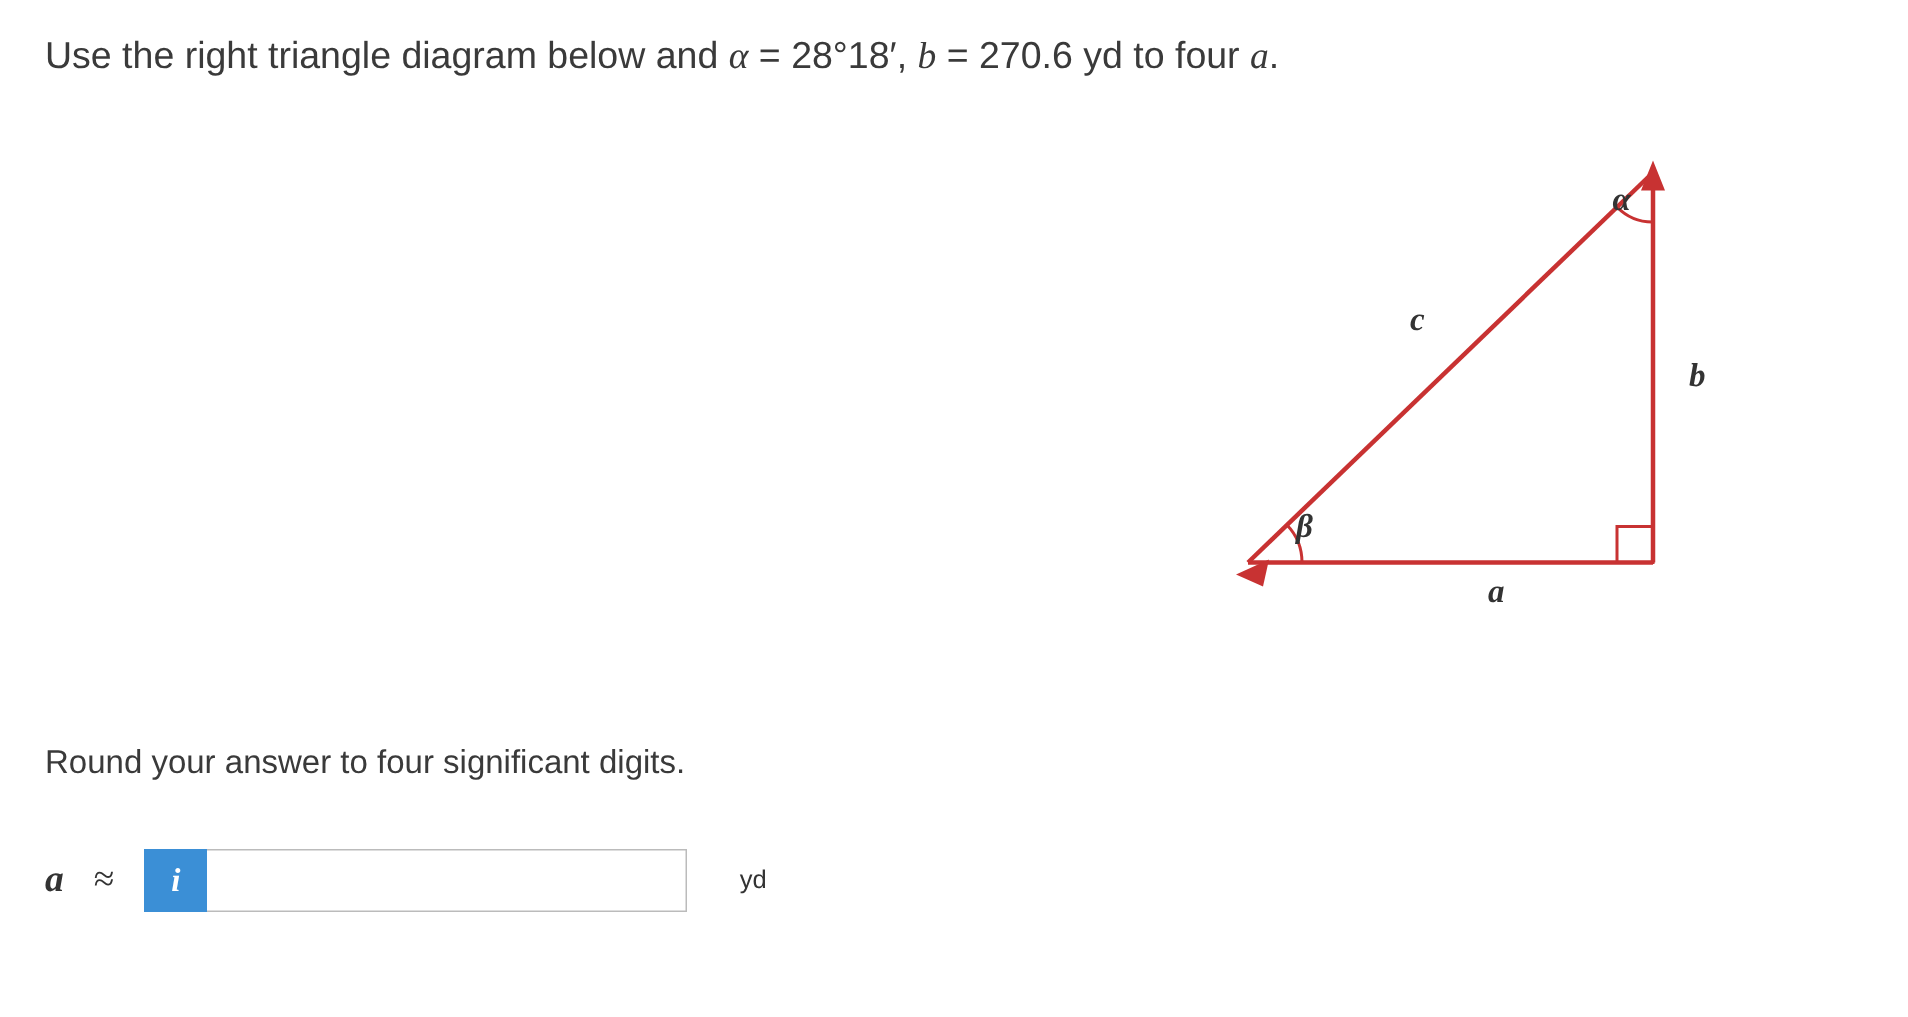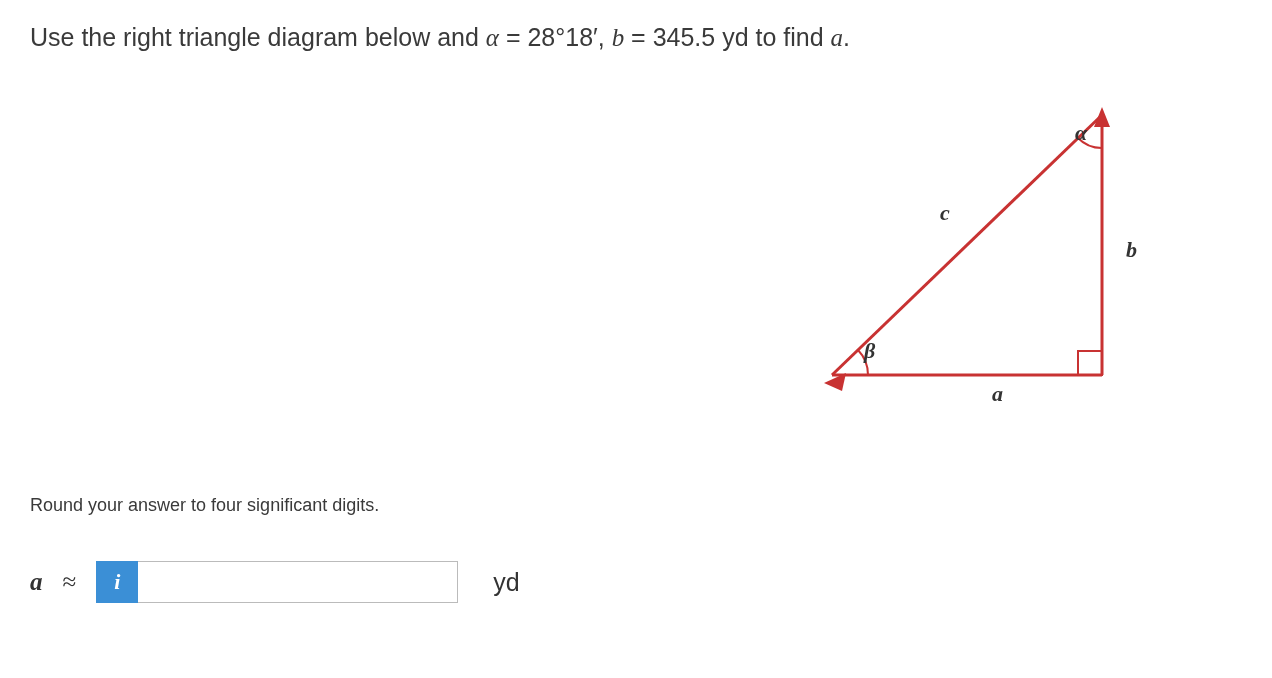--- a/index.html
+++ b/index.html
@@ -42,21 +42,21 @@
     }
     .diagram-label {
       position: absolute;
       font-family: 'Times New Roman', serif;
       font-style: italic;
       font-size: 22px;
       font-weight: bold;
       color: #333;
     }
     .instruction-text {
-      font-size: 18px;
+      font-size: 22px;
       color: #3a3a3a;
       margin-top: 60px;
       margin-bottom: 45px;
     }
     .answer-row {
       display: flex;
       align-items: center;
       gap: 20px;
       font-size: 25px;
     }
@@ -88,29 +88,29 @@
     .answer-input {
       width: 320px;
       height: 42px;
       border: 1px solid #bbb;
       border-left: none;
       padding: 0 10px;
       font-size: 20px;
       outline: none;
     }
     .unit-label {
-      font-size: 25px;
+      font-size: 17px;
       margin-left: 15px;
     }
   </style>
 </head>
 <body>
 
 <div class="question-text">
-  <span>Use the right triangle diagram below and </span><span class="italic">α</span><span> = </span><span>28°18′</span><span>, </span><span class="italic">b</span><span> = </span><span>345.5</span><span> yd to find </span><span class="italic">a</span><span>.</span>
+  <span>Use the right triangle diagram below and </span><span class="italic">α</span><span> = </span><span>28°18′</span><span>, </span><span class="italic">b</span><span> = </span><span>270.6</span><span> yd to four </span><span class="italic">a</span><span>.</span>
 </div>
 
 <div class="content-row">
   <div style="flex:1;"></div>
   <div class="diagram-area">
     <svg class="diagram-svg" width="380" height="350">
 
       <line x1="30" y1="290" x2="300" y2="290" stroke="#c83232" stroke-width="3"></line>
       <line x1="300" y1="290" x2="300" y2="30" stroke="#c83232" stroke-width="3"></line>
       <line x1="30" y1="290" x2="300" y2="30" stroke="#c83232" stroke-width="3"></line>

